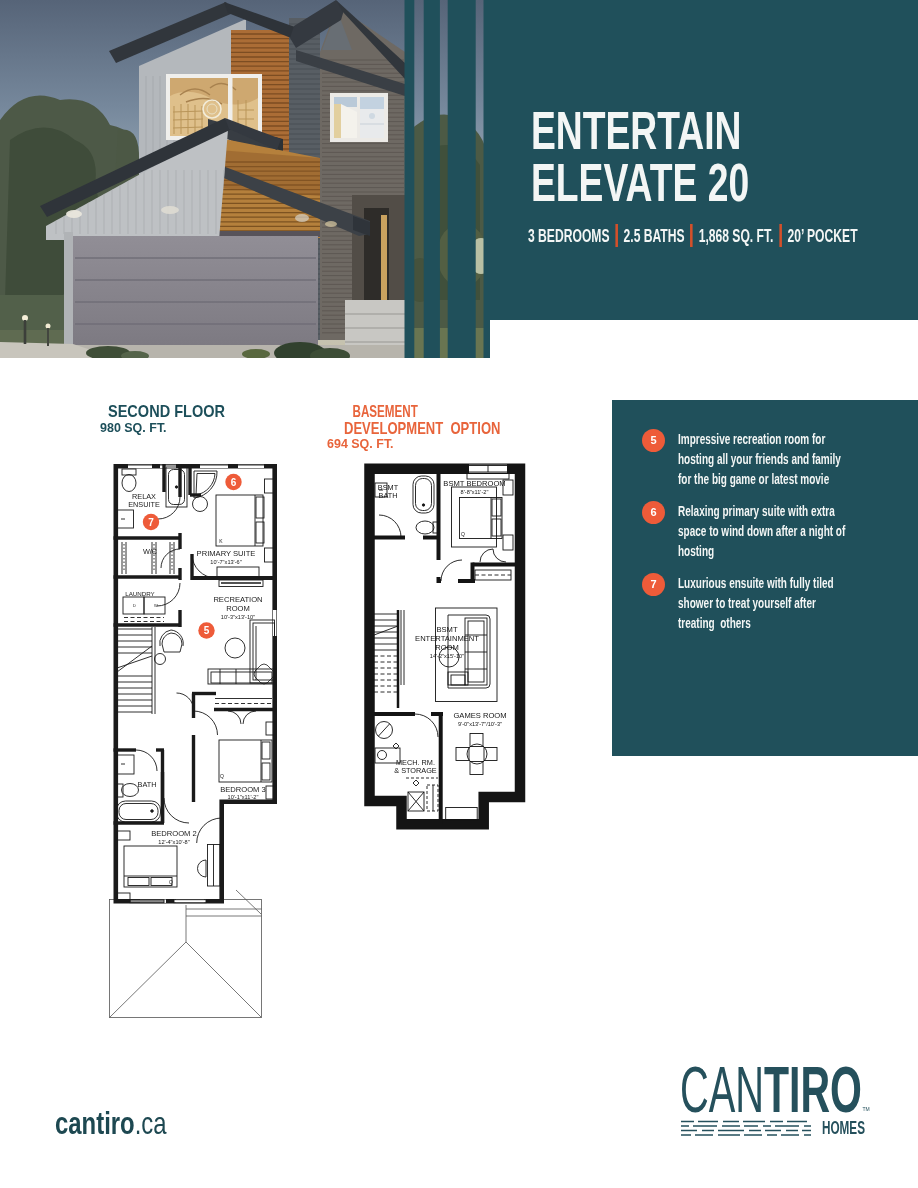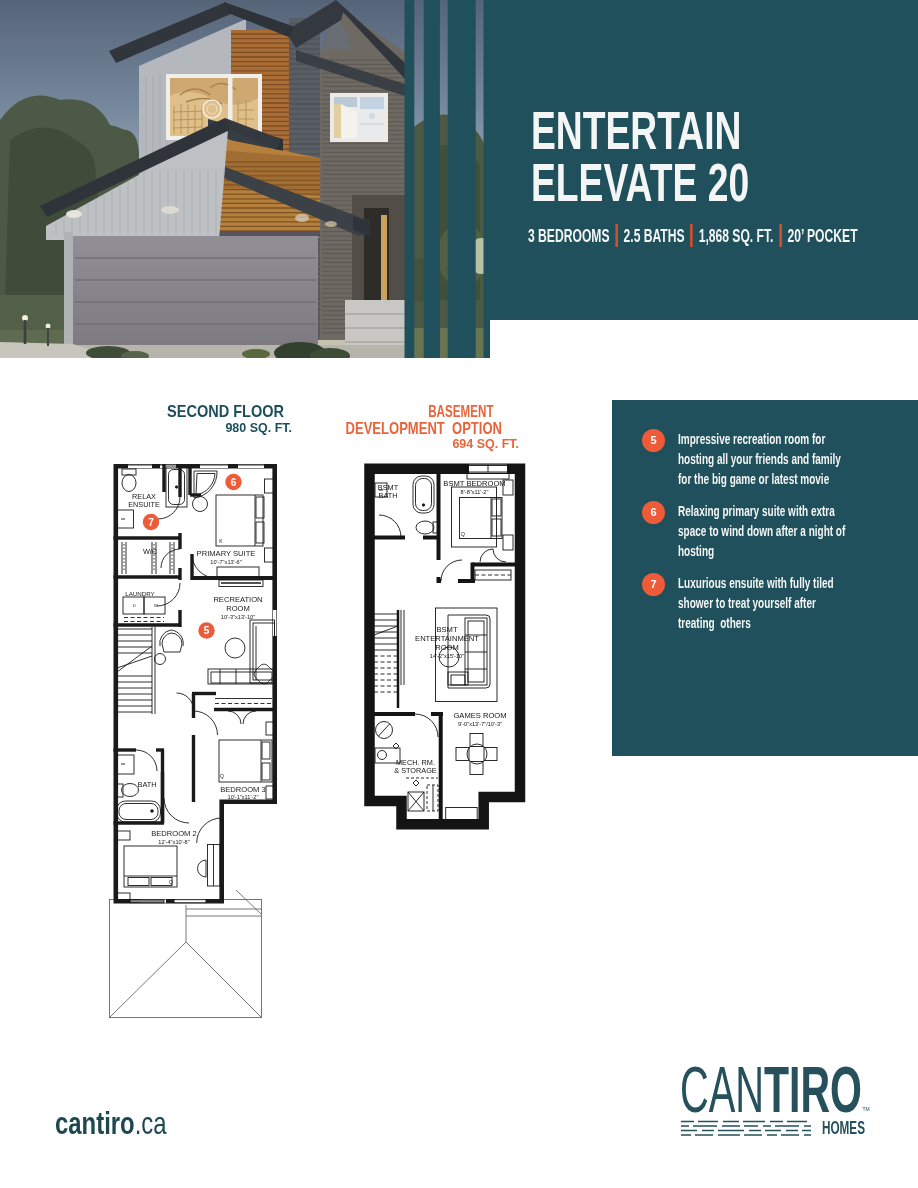--- a/index.html
+++ b/index.html
@@ -6,21 +6,21 @@
   body{width:918px;height:1188px;position:relative;background:#ffffff;
        font-family:"Liberation Sans", sans-serif;overflow:hidden;}
   .hero{position:absolute;left:0;top:0;width:918px;height:320px;background:#20505b;}
   .photo{position:absolute;left:0;top:0;}
   .title{position:absolute;left:531px;top:104px;color:#f3f6f5;font-weight:bold;
          font-size:54px;line-height:52px;letter-spacing:0px;
          transform:scaleX(0.69);transform-origin:left top;white-space:nowrap;}
   .specs{position:absolute;left:528px;top:224px;color:#f3f6f5;font-weight:bold;
          font-size:19px;transform:scaleX(0.638);transform-origin:left top;white-space:nowrap;}
   .specs .sep{display:inline-block;width:4px;height:23px;background:#d4502a;margin:0 9px;vertical-align:-5px;}
-  .planhead{position:absolute;text-align:right;font-weight:bold;}
+  .planhead{position:absolute;text-align:left;font-weight:bold;}
   .ph1{left:96px;top:403px;width:200px;color:#1d4f5a;}
   .ph2{left:323px;top:403px;width:200px;color:#e8643b;}
   .planhead .l1{font-size:16.5px;line-height:16.5px;transform:scaleX(0.88);transform-origin:center top;}
   .planhead .l2{font-size:13px;line-height:16.5px;transform:scaleX(0.96);transform-origin:center top;}
   .ph2 .l1{transform:scaleX(0.79);}
   .ph2 .lb{transform:scaleX(0.705);}
   .sidebar{position:absolute;left:612px;top:400px;width:306px;height:356px;background:#20505b;}
   .bullet{position:absolute;left:30px;width:250px;color:#f3f6f5;font-weight:bold;
           font-size:15px;line-height:20px;}
   .bullet .num{position:absolute;left:0;top:0;width:23px;height:23px;border-radius:50%;

